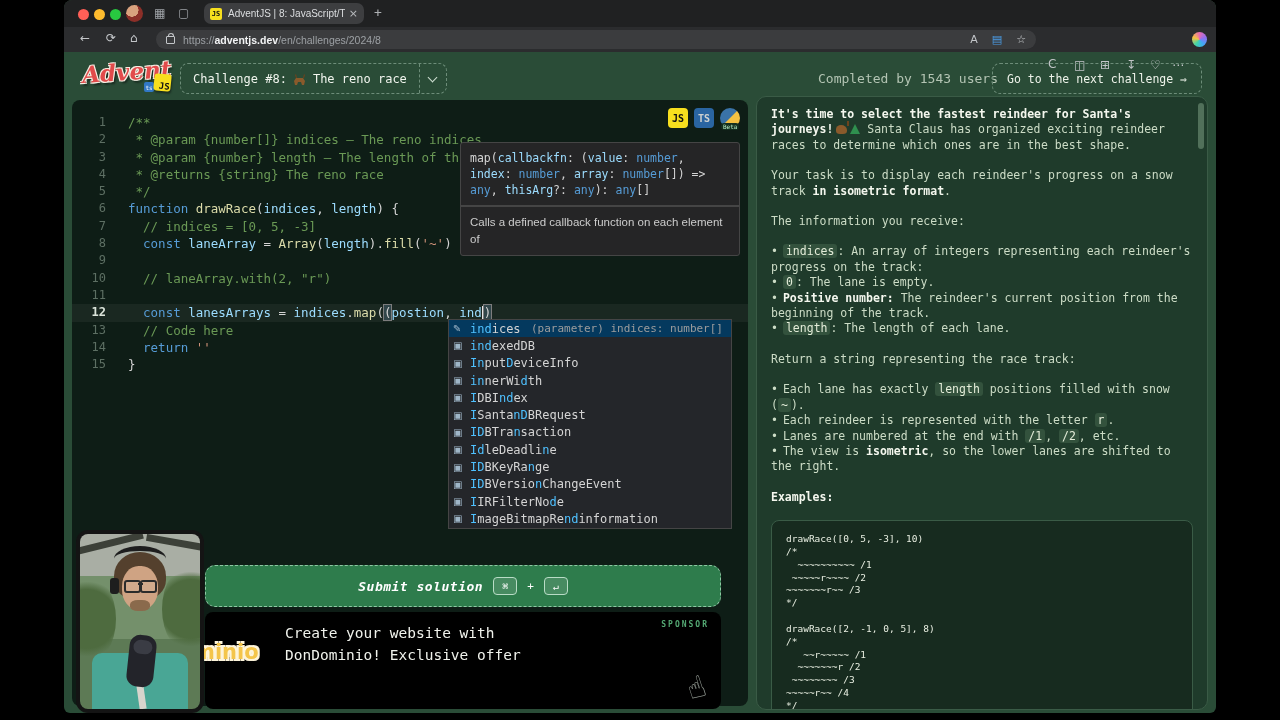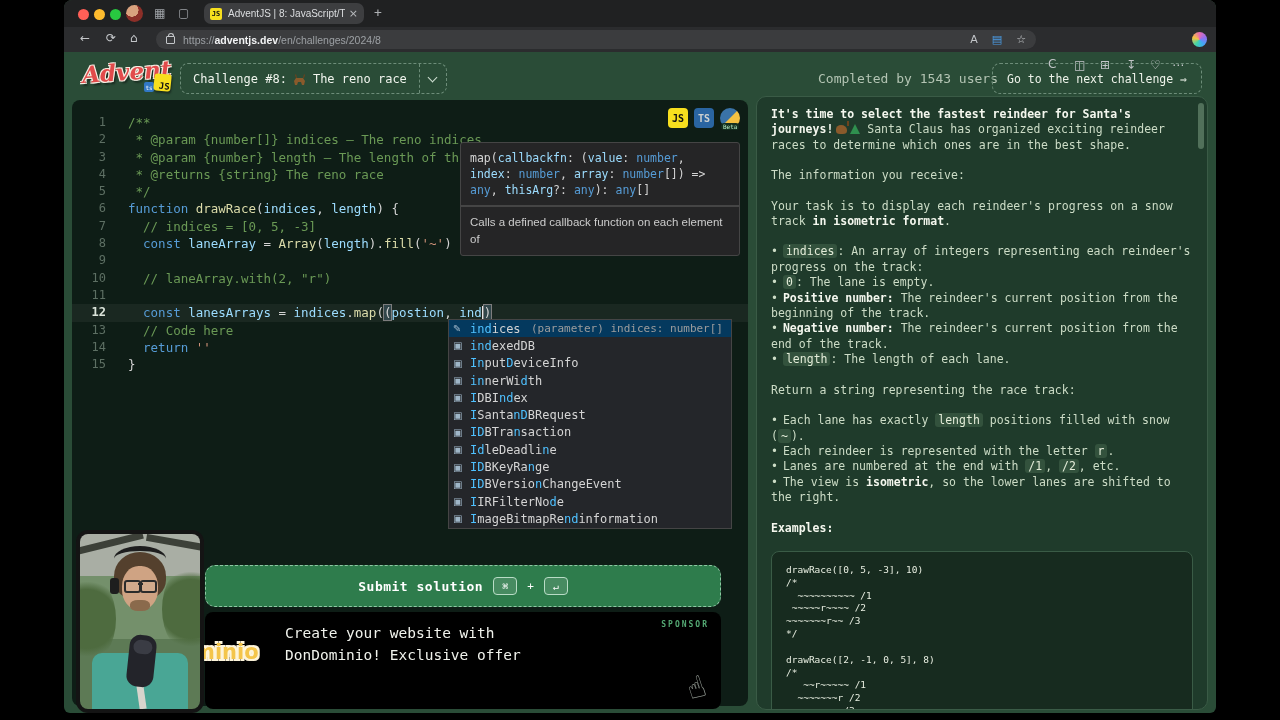--- a/index.html
+++ b/index.html
@@ -112,21 +112,21 @@
             border-bottom:10px solid #2f8f4e;}
   #examples-box{margin:2px 14px 0 14px;border:1px solid #3a5b46;border-radius:8px;background:#172b1f;
      padding:12px 14px;}
   .example pre{margin:0 0 13px 0;font-family:"DejaVu Sans Mono",monospace;font-size:9.5px;line-height:12.8px;
      color:#e9efe2;white-space:pre;}
   #scroll-thumb{position:absolute;right:3px;top:6px;width:6px;height:46px;background:#51705a;border-radius:3px;}
 
   
   #submit{position:absolute;left:141px;top:565px;width:516px;height:42px;background:#2e7c4c;
      border:1px dashed #8fc7a4;border-radius:10px;display:flex;align-items:center;justify-content:center;
-     gap:10px;color:#fff;z-index:3;box-sizing:border-box;}
+     gap:10px;color:#fff;z-index:3;box-sizing:border-box;font-style:italic;}
   #submit .lab{font-size:13px;font-weight:bold;letter-spacing:.5px;}
   .key{min-width:18px;height:16px;border:1px solid #b9dcc6;border-radius:4px;background:rgba(255,255,255,.12);
      display:flex;align-items:center;justify-content:center;font-size:10px;padding:0 2px;}
   #submit .plus{font-size:11px;color:#d8ecd f;}
   #sponsor{position:absolute;left:141px;top:612px;width:516px;height:97px;background:#000000;
      border-radius:8px;z-index:2;}
   #sp-tag{position:absolute;right:12px;top:8px;color:#54a873;font-size:8px;letter-spacing:2px;font-weight:bold;}
   #sp-title{position:absolute;left:80px;top:10px;color:#f0f2ec;font-size:14.5px;line-height:22px;white-space:pre;}
   #sp-body{position:absolute;left:80px;top:58px;color:#ccd5cb;font-size:10.5px;line-height:16px;white-space:pre;}
   #sp-logo{position:absolute;left:-12px;top:28px;color:#f4c54a;font-weight:bold;font-size:21px;
@@ -347,27 +347,26 @@
         <div class="sg-row">
           <span class="sg-ic">▣</span>
           <span class="sg-lab"><span class="sg-m">I</span><span>mageBitmapRe</span><span class="sg-m">nd</span><span>information</span></span>
         </div>
       </div>
   </div>
 
   <div id="panel">
     <div id="panel-inner">
         <p><b class="rt-b">It's time to select the fastest reindeer for Santa's journeys!</b><span class="emj emj-deer"></span><span class="emj emj-tree"></span> Santa Claus has organized exciting reindeer races to determine which ones are in the best shape.</p>
+        <p>Your task is to display each reindeer's progress on a snow track <b class="rt-b">in isometric format</b>.</p>
         <p>The information you receive:</p>
-        <p>Your task is to display each reindeer's progress on a snow track <b class="rt-b">in isometric format</b>.</p>
         <ul>
           <li><span class="bullet">•</span><span class="rt-code">indices</span>: An array of integers representing each reindeer's progress on the track:</li>
           <li><span class="bullet">•</span><span class="rt-code">0</span>: The lane is empty.</li>
           <li><span class="bullet">•</span><b class="rt-b">Positive number:</b> The reindeer's current position from the beginning of the track.</li>
-          <li><span class="bullet">•</span><b class="rt-b">Negative number:</b> The reindeer's current position from the end of the track.</li>
           <li><span class="bullet">•</span><span class="rt-code">length</span>: The length of each lane.</li>
         </ul>
         <p>Return a string representing the race track:</p>
         <ul>
           <li><span class="bullet">•</span>Each lane has exactly <span class="rt-code">length</span> positions filled with snow (<span class="rt-code">~</span>).</li>
           <li><span class="bullet">•</span>Each reindeer is represented with the letter <span class="rt-code">r</span>.</li>
           <li><span class="bullet">•</span>Lanes are numbered at the end with <span class="rt-code">/1</span>, <span class="rt-code">/2</span>, etc.</li>
           <li><span class="bullet">•</span>The view is <b class="rt-b">isometric</b>, so the lower lanes are shifted to the right.</li>
         </ul>
         <p><b class="rt-b">Examples:</b></p>

